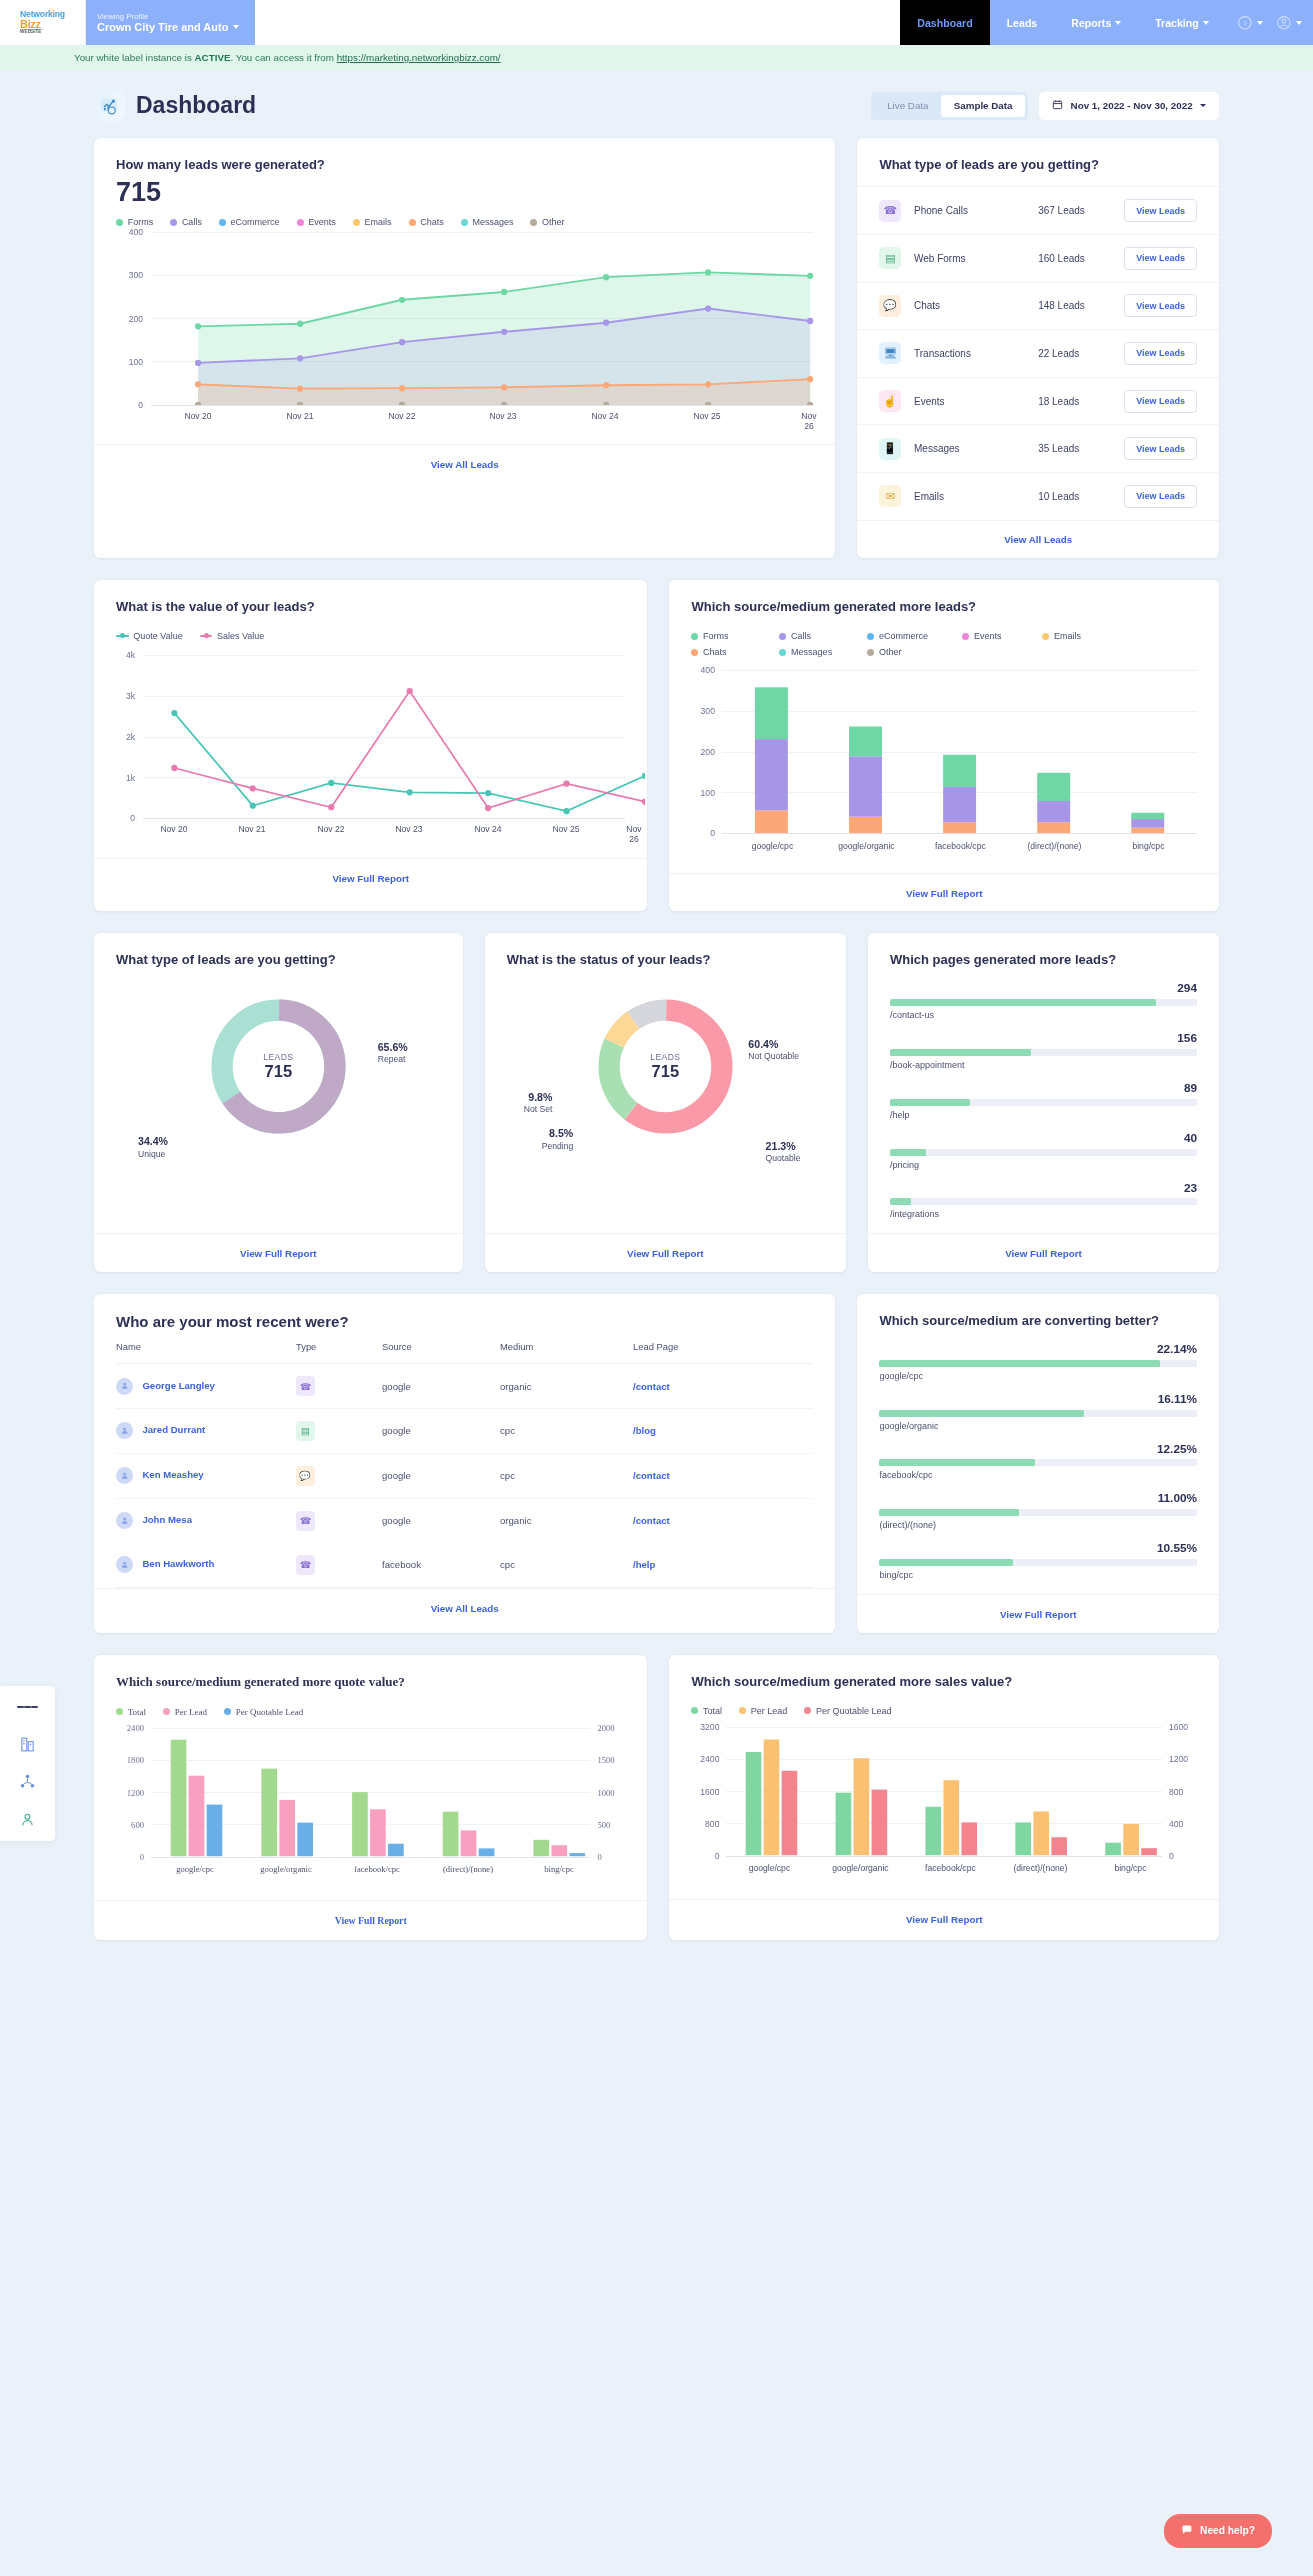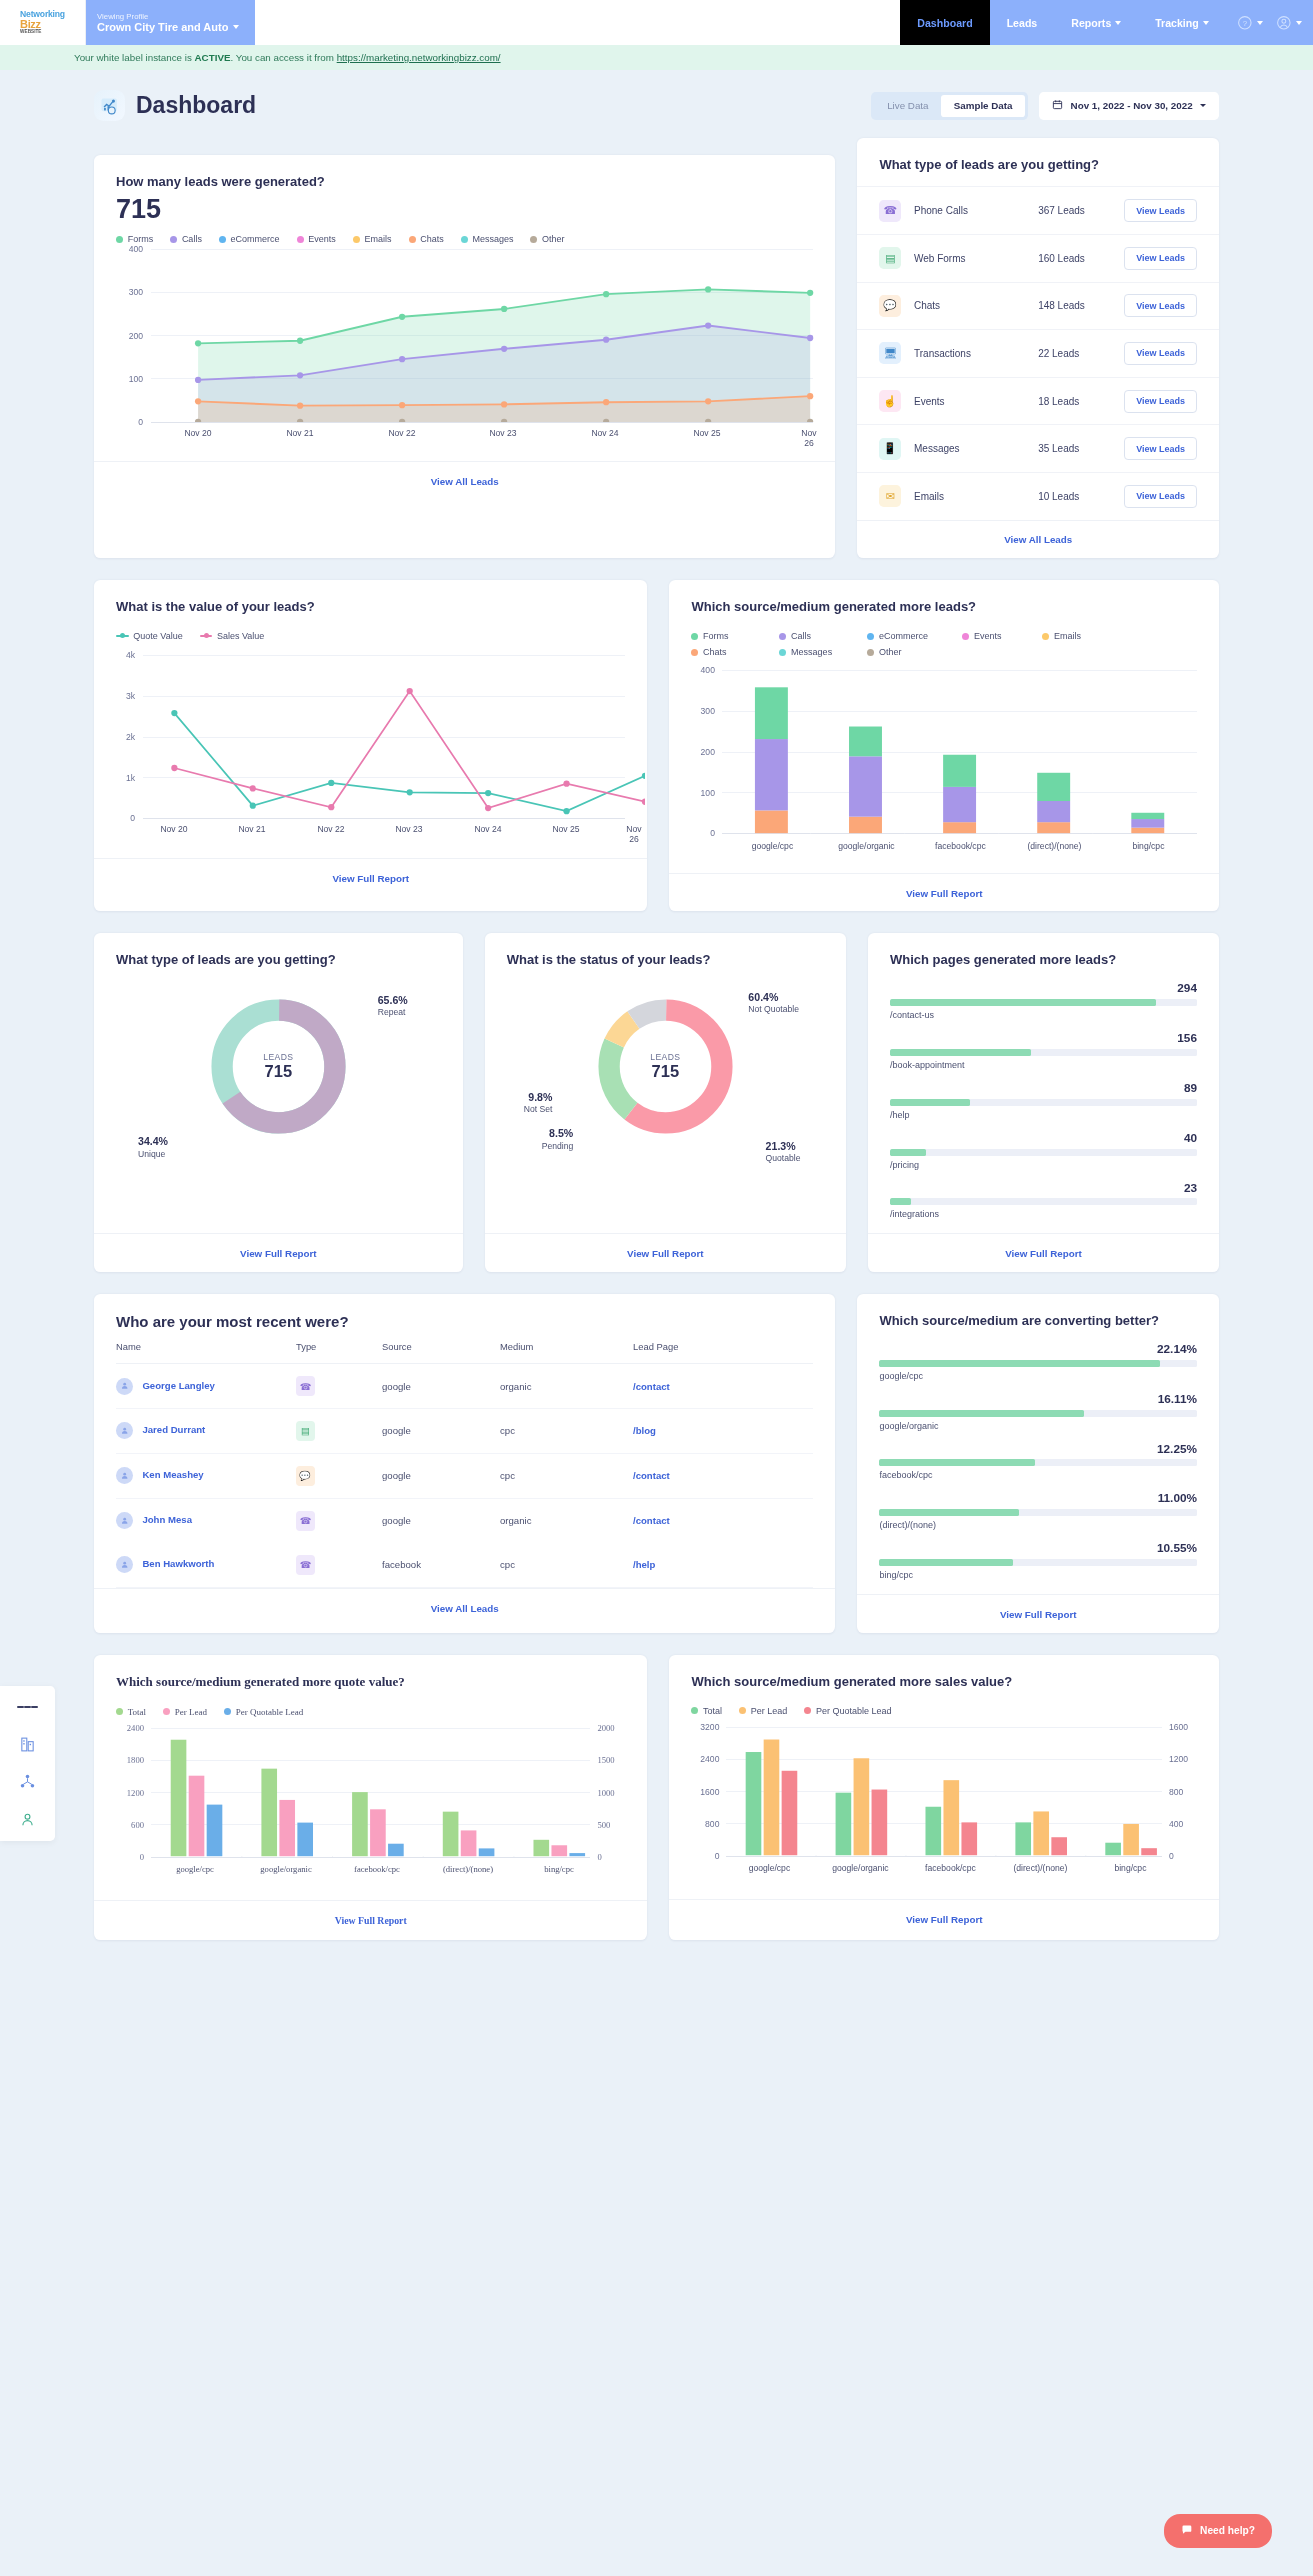--- a/index.html
+++ b/index.html
@@ -70,21 +70,21 @@
   .lt-ico { width: 22px; height: 22px; border-radius: 4.7px; display: flex; align-items: center; justify-content: center; font-size: 11px; margin-right: 12.6px;}
   .lt-name { flex: 1; font-size: 10px; color: #3d4266;}
   .lt-cnt { width: 86px; font-size: 10px; color: #3d4266;}
   .lt-btn { border: 0.8px solid #dbe2ef; border-radius: 3.9px; padding: 5.5px 11px; font-size: 9px; font-weight: bold; color: #3d63d8; }
   
   .donut-wrap { position: relative; height: 173px; display: flex; align-items: center; justify-content: center; margin-top: 12.6px;}
   .donut-center { position: absolute; text-align: center; }
   .donut-center .l1 { font-size: 8.6px; color: #6b7193; letter-spacing: 0.4px;}
   .donut-center .l2 { font-size: 16.5px; font-weight: bold; }
   .dlab { position: absolute; font-size: 8.6px; color: #4b5070; line-height: 1.25;}
-  .dlab b { font-size: 10.6px; color: #2d3055; display: block;}
+  .dlab b { font-size: 10.6px; color: #2d3055; display: block; margin-top: 47px;}
   
   .hbar-item { margin-bottom: 11px; }
   .hbar-val { text-align: right; font-size: 11.8px; font-weight: bold; margin-bottom: 3.9px;}
   .hbar-track { height: 7px; background: #eceff7; border-radius: 1.6px; overflow: hidden;}
   .hbar-fill { height: 100%; background: #8ddbb4; border-radius: 1.6px;}
   .hbar-lbl { font-size: 9px; color: #4b5070; margin-top: 3.9px;}
   
   table { width: 100%; border-collapse: collapse; }
   th { text-align: left; font-size: 9.4px; color: #4b5070; font-weight: normal; padding: 11px 0; border-bottom: 0.8px solid #eef1f6;}
   td { padding: 11.8px 0; font-size: 9.6px; color: #4b5070; border-bottom: 0.8px solid #f2f4f9;}
@@ -210,21 +210,21 @@
             </svg>
         </span>
         <span>Nov 1, 2022 - Nov 30, 2022</span>
         <span class="dp-caret"></span>
       </div>
     </div>
   </div>
 
   <div class="row">
 
-    <div class="card" style="width:773px;margin-top:17px;">
+    <div class="card" style="width:773px;">
       <div class="card-pad">
         <div class="card-title">How many leads were generated?</div>
         <div class="big-num">715</div>
         <div class="legend">
           <span class="lg">
               <i class="dot" style="background:#6ed7a5"></i>
               <span>Forms</span>
             </span>
           <span class="lg">
               <i class="dot" style="background:#a796e8"></i>

